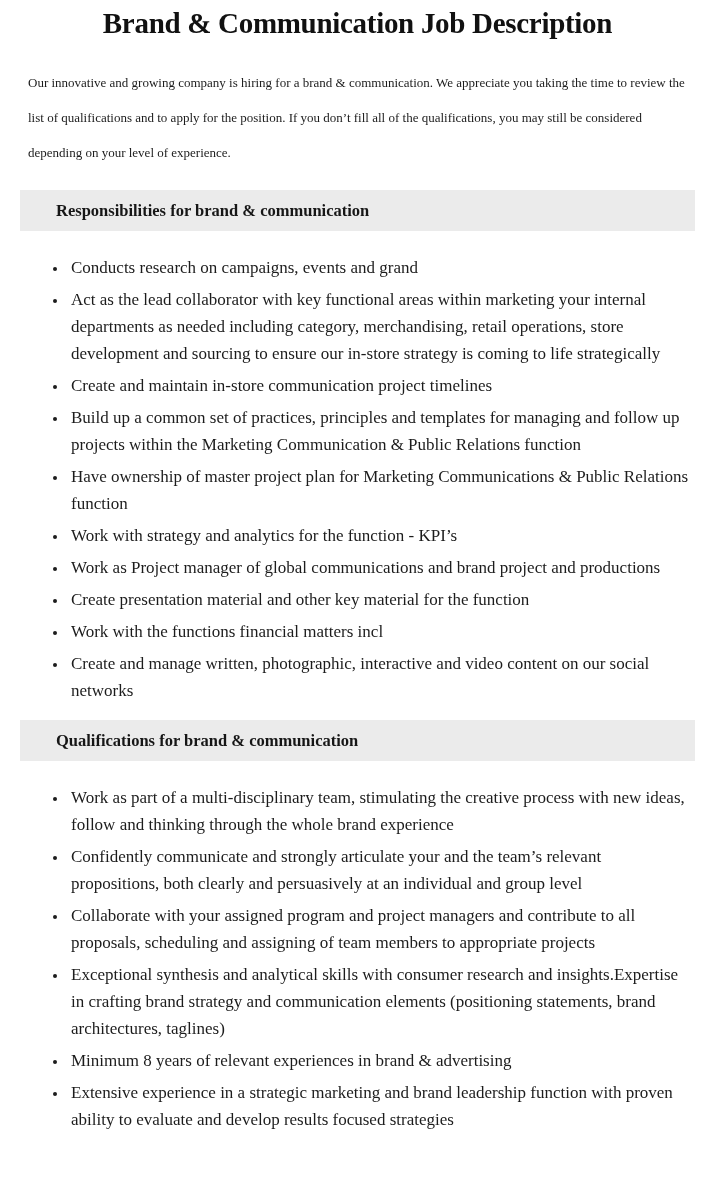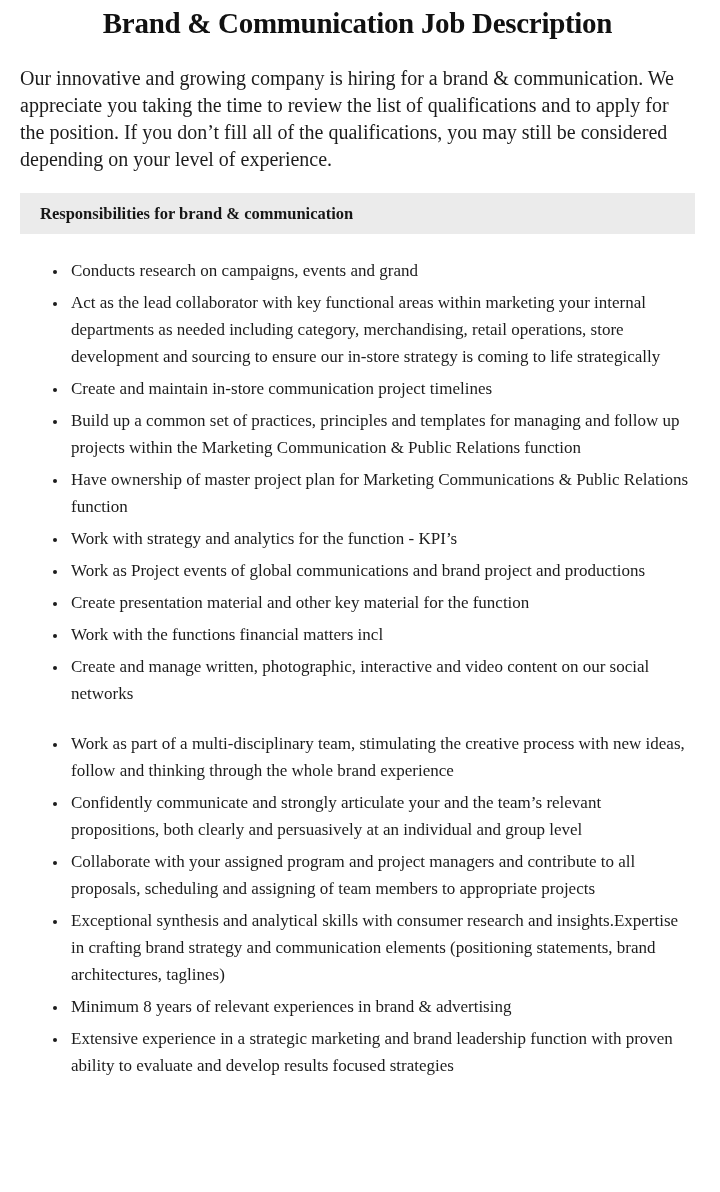--- a/index.html
+++ b/index.html
@@ -20,27 +20,27 @@
   h1.doc-title {
     margin: 6px 0 24px 0;
     font-size: 29px;
     line-height: 1.2;
     font-weight: 700;
     text-align: center;
     letter-spacing: -0.3px;
     color: #111111;
   }
   p.intro {
-    margin: 0 0 20px 0;
-    font-size: 20px;
-    line-height: 27px;
+    margin: 0 0 20px 8px;
+    font-size: 13px;
+    line-height: 35px;
   }
   .section-heading {
     background: var(--heading-bg, #ebebeb);
-    padding: 10px 20px;
+    padding: 10px 36px;
     margin: 0;
   }
   .section-heading-text {
     margin: 0;
     font-size: 16.5px;
     line-height: 21px;
     font-weight: 700;
     color: #161616;
   }
   ul.bullet-list {
@@ -70,28 +70,31 @@
     <div class="section-heading">
       <h2 class="section-heading-text">Responsibilities for brand &amp; communication</h2>
     </div>
     <ul class="bullet-list">
           <li>Conducts research on campaigns, events and grand</li>
           <li>Act as the lead collaborator with key functional areas within marketing your internal departments as needed including category, merchandising, retail operations, store development and sourcing to ensure our in-store strategy is coming to life strategically</li>
           <li>Create and maintain in-store communication project timelines</li>
           <li>Build up a common set of practices, principles and templates for managing and follow up projects within the Marketing Communication &amp; Public Relations function</li>
           <li>Have ownership of master project plan for Marketing Communications &amp; Public Relations function</li>
           <li>Work with strategy and analytics for the function - KPI’s</li>
-          <li>Work as Project events of global communications and brand project and productions</li>
+          <li>Work as Project manager of global communications and brand project and productions</li>
           <li>Create presentation material and other key material for the function</li>
           <li>Work with the functions financial matters incl</li>
           <li>Create and manage written, photographic, interactive and video content on our social networks</li>
         </ul>
   </section>
 
   <section class="jd-section">
+    <div class="section-heading">
+      <h2 class="section-heading-text">Qualifications for brand &amp; communication</h2>
+    </div>
     <ul class="bullet-list">
           <li>Work as part of a multi-disciplinary team, stimulating the creative process with new ideas, follow and thinking through the whole brand experience</li>
           <li>Confidently communicate and strongly articulate your and the team’s relevant propositions, both clearly and persuasively at an individual and group level</li>
           <li>Collaborate with your assigned program and project managers and contribute to all proposals, scheduling and assigning of team members to appropriate projects</li>
           <li>Exceptional synthesis and analytical skills with consumer research and insights.Expertise in crafting brand strategy and communication elements (positioning statements, brand architectures, taglines)</li>
           <li>Minimum 8 years of relevant experiences in brand &amp; advertising</li>
           <li>Extensive experience in a strategic marketing and brand leadership function with proven ability to evaluate and develop results focused strategies</li>
         </ul>
   </section>
 </div>

